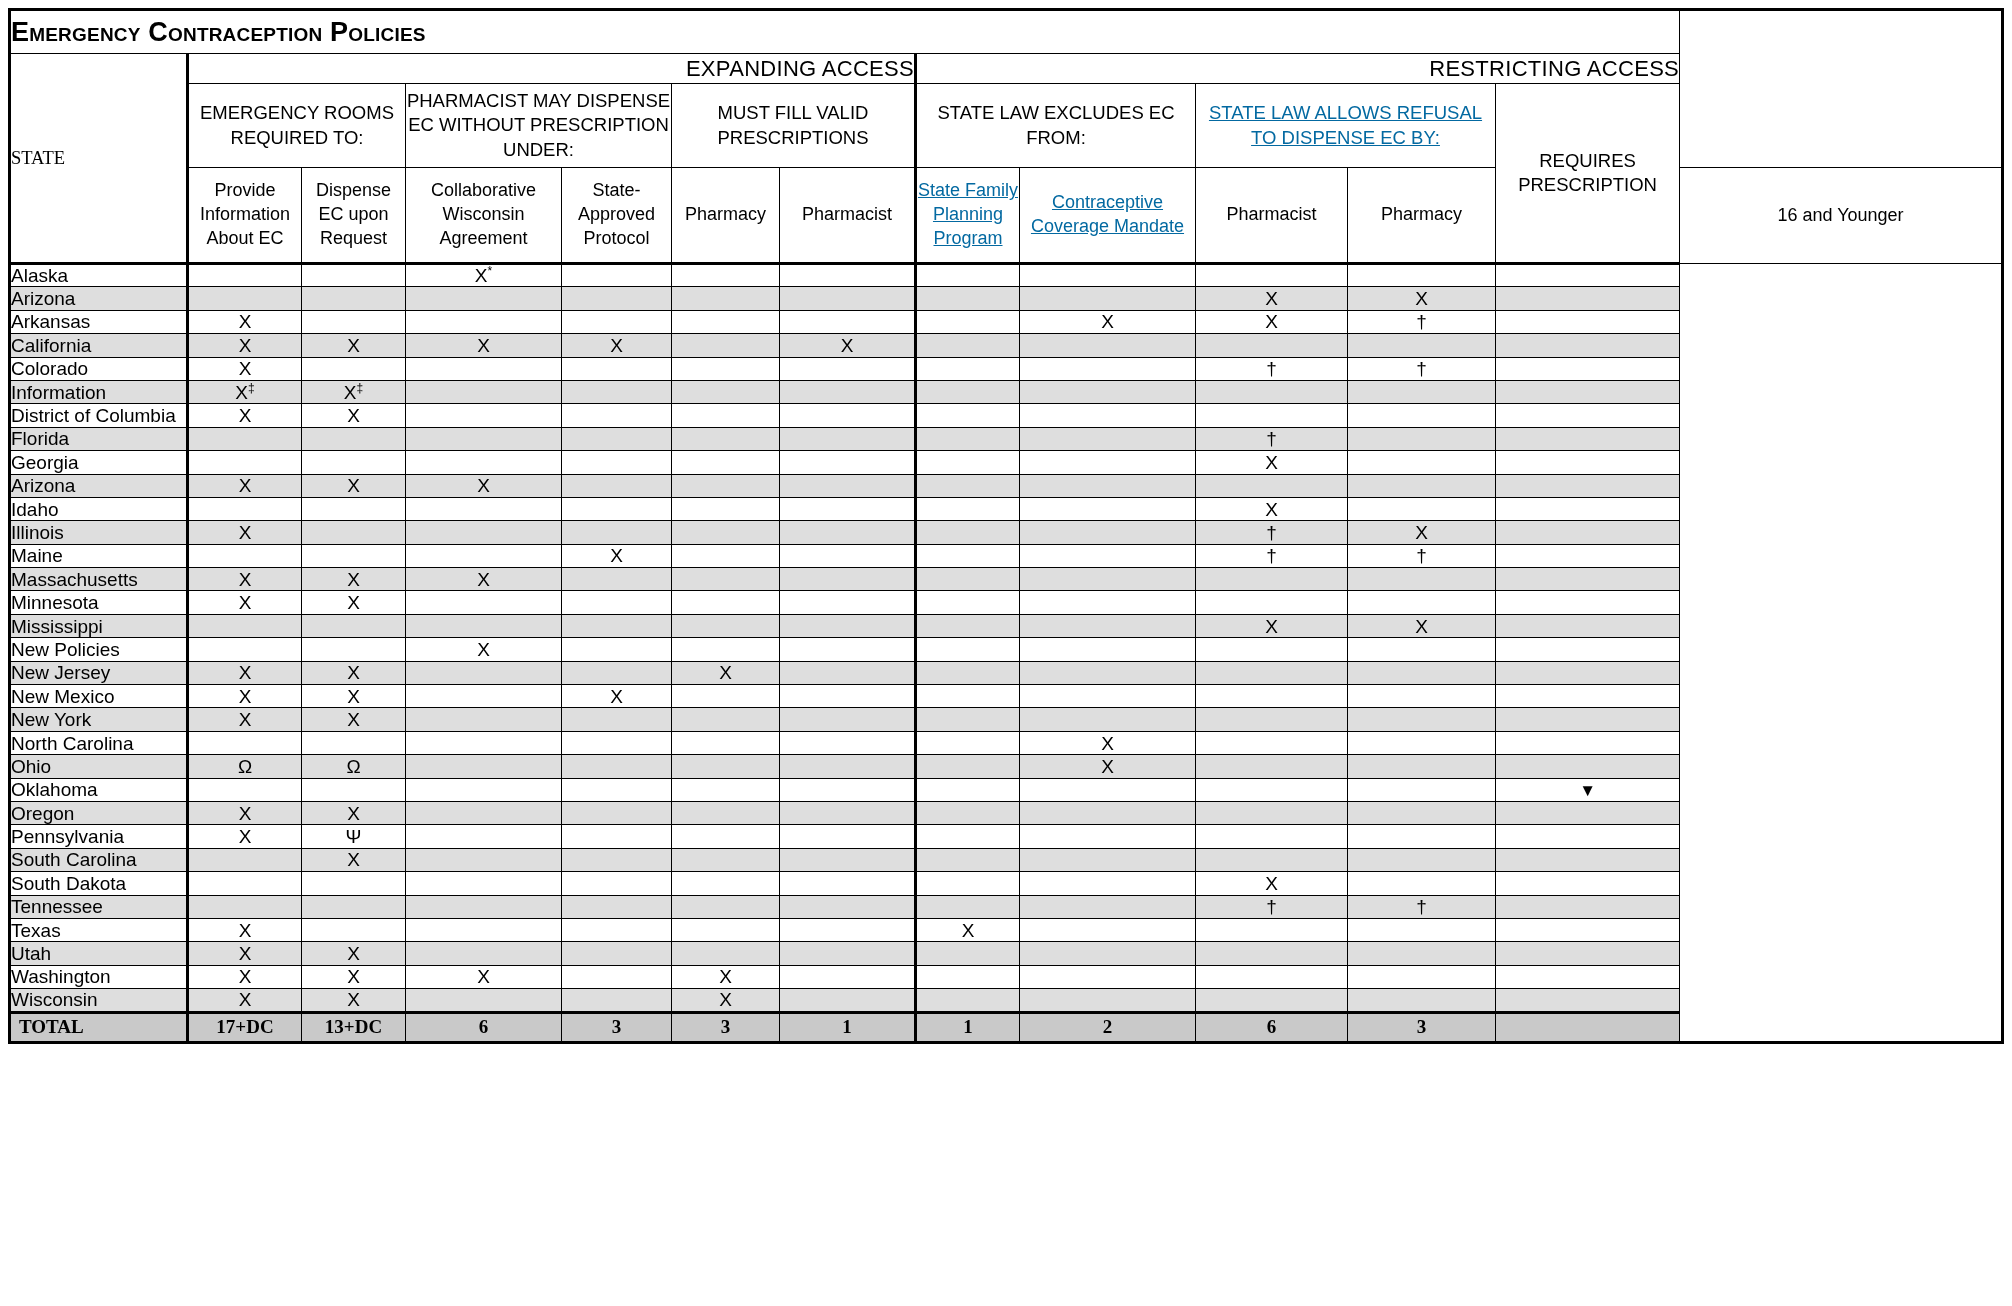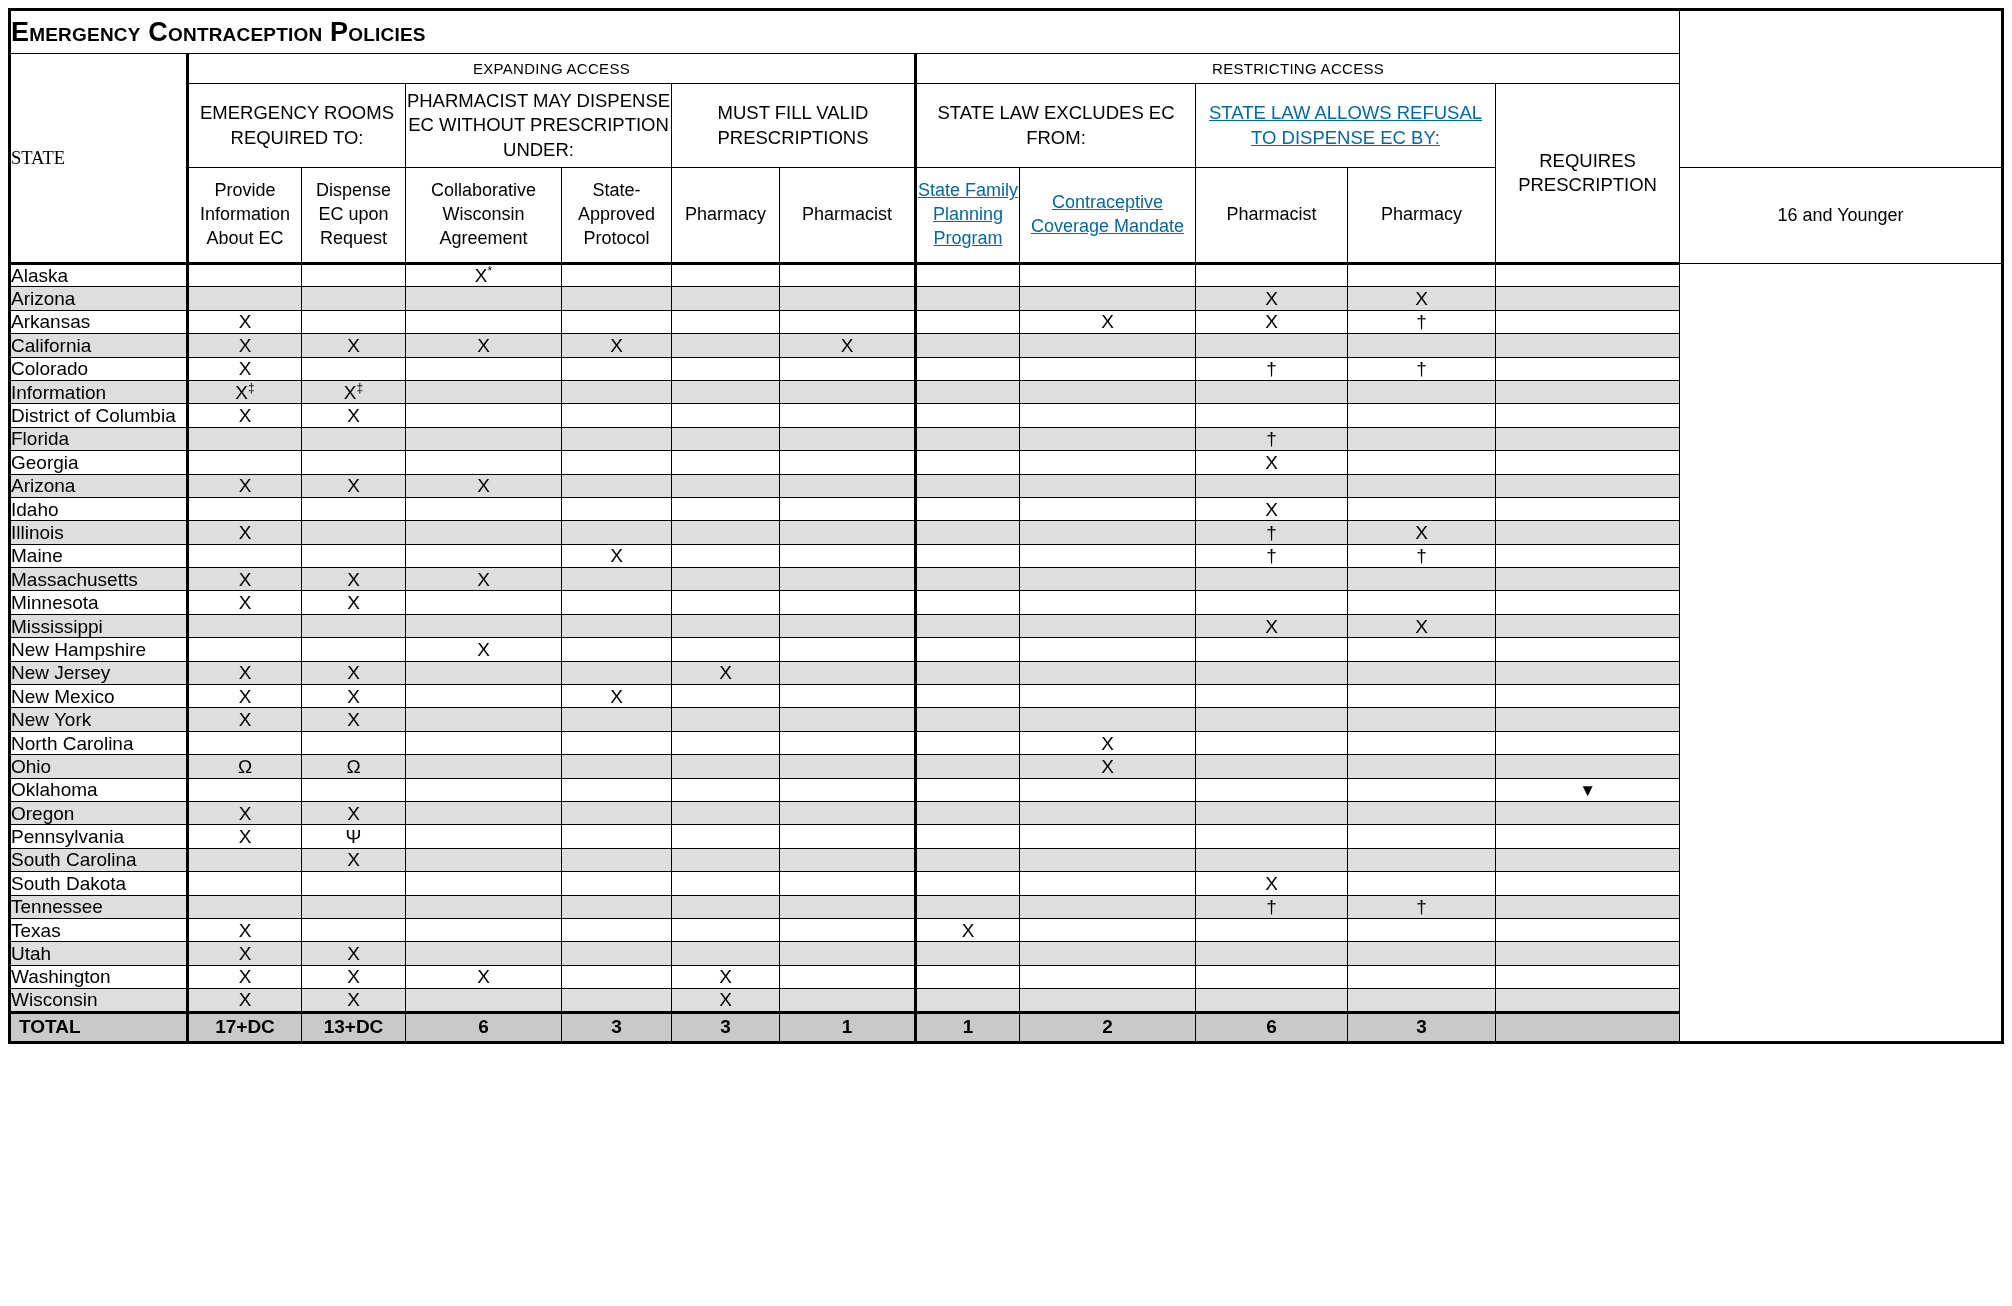--- a/index.html
+++ b/index.html
@@ -40,23 +40,23 @@
   .title-text {
     font-size: 27px;
     font-weight: bold;
     letter-spacing: 0.2px;
     font-variant: small-caps;
     text-transform: none;
     line-height: 1;
   }
   
   .hdr-group {
-    text-align: center;
+    text-align: right;
     font-weight: bold;
-    font-size: 15px;
+    font-size: 22px;
     letter-spacing: 0.3px;
     text-transform: uppercase;
     padding: 6px 4px;
     height: 30px;
   }
   .hdr-state {
     text-align: left;
     font-weight: bold;
     font-size: 18.5px;
     text-transform: uppercase;
@@ -109,20 +109,21 @@
     line-height: 0;
   }
   
   tr.total-row td {
     background: #C9C9C9;
     font-weight: bold;
     font-size: 19px;
     border-top: 3px solid #000;
     height: 30px;
     padding: 3px 0 5px 0;
+    font-family: Liberation Serif, serif;
   }
   tr.total-row td.state {
     text-align: left;
     padding-left: 8px;
   }
   tr.total-row td.mark { text-align: center; }
   tr.firstbody td { border-top: 3px solid #000; margin-top: 24px; }
   .vsep-strong { border-left: 3px solid #000 !important; }
   .tri { font-size: 17px; line-height: 1; }
 </style>
@@ -401,21 +402,21 @@
           <td class="mark"></td>
           <td class="mark"></td>
           <td class="mark"></td>
           <td class="mark vsep-strong"></td>
           <td class="mark"></td>
           <td class="mark">X</td>
           <td class="mark">X</td>
           <td class="mark"></td>
         </tr>
         <tr>
-          <td class="state">New Hampshire</td>
+          <td class="state">New Policies</td>
           <td class="mark vsep-strong"></td>
           <td class="mark"></td>
           <td class="mark">X</td>
           <td class="mark"></td>
           <td class="mark"></td>
           <td class="mark"></td>
           <td class="mark vsep-strong"></td>
           <td class="mark"></td>
           <td class="mark"></td>
           <td class="mark"></td>

